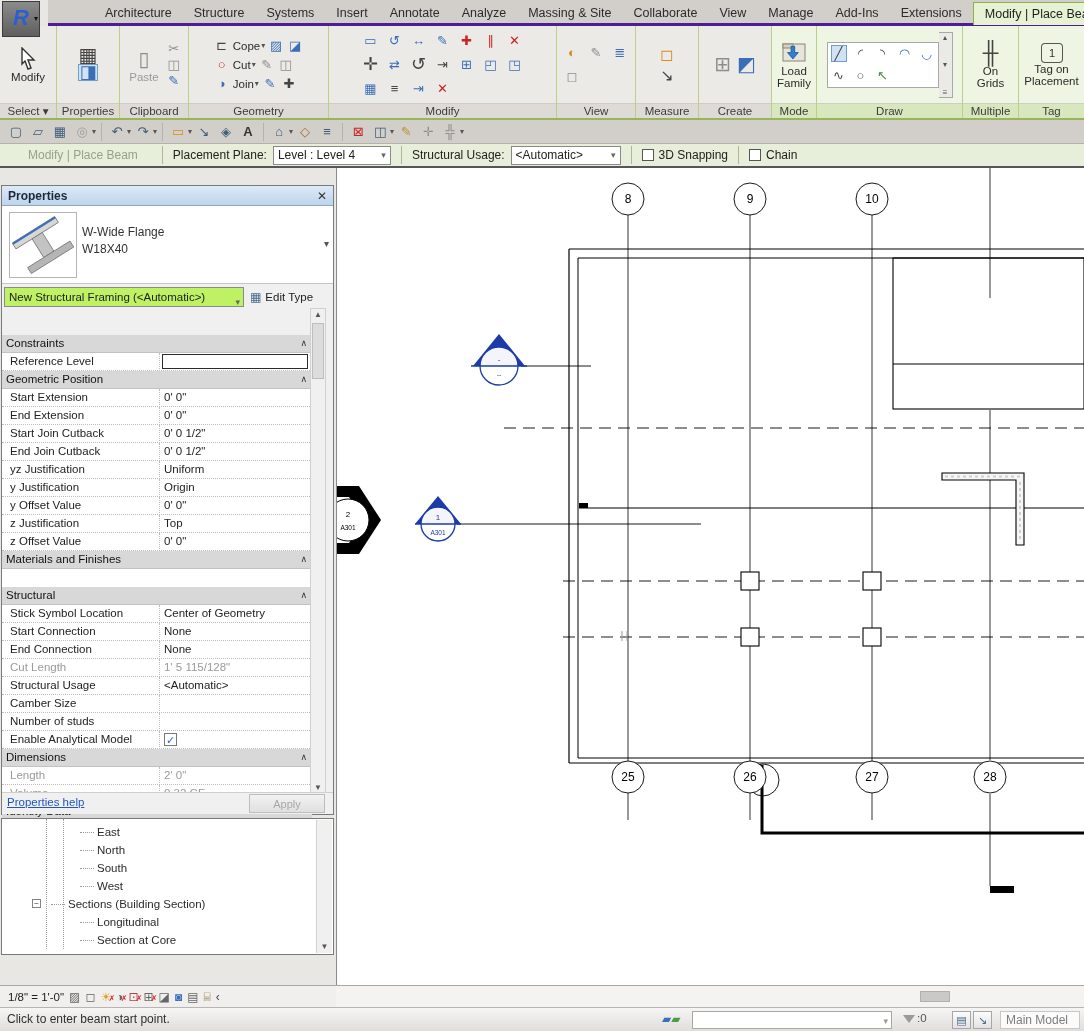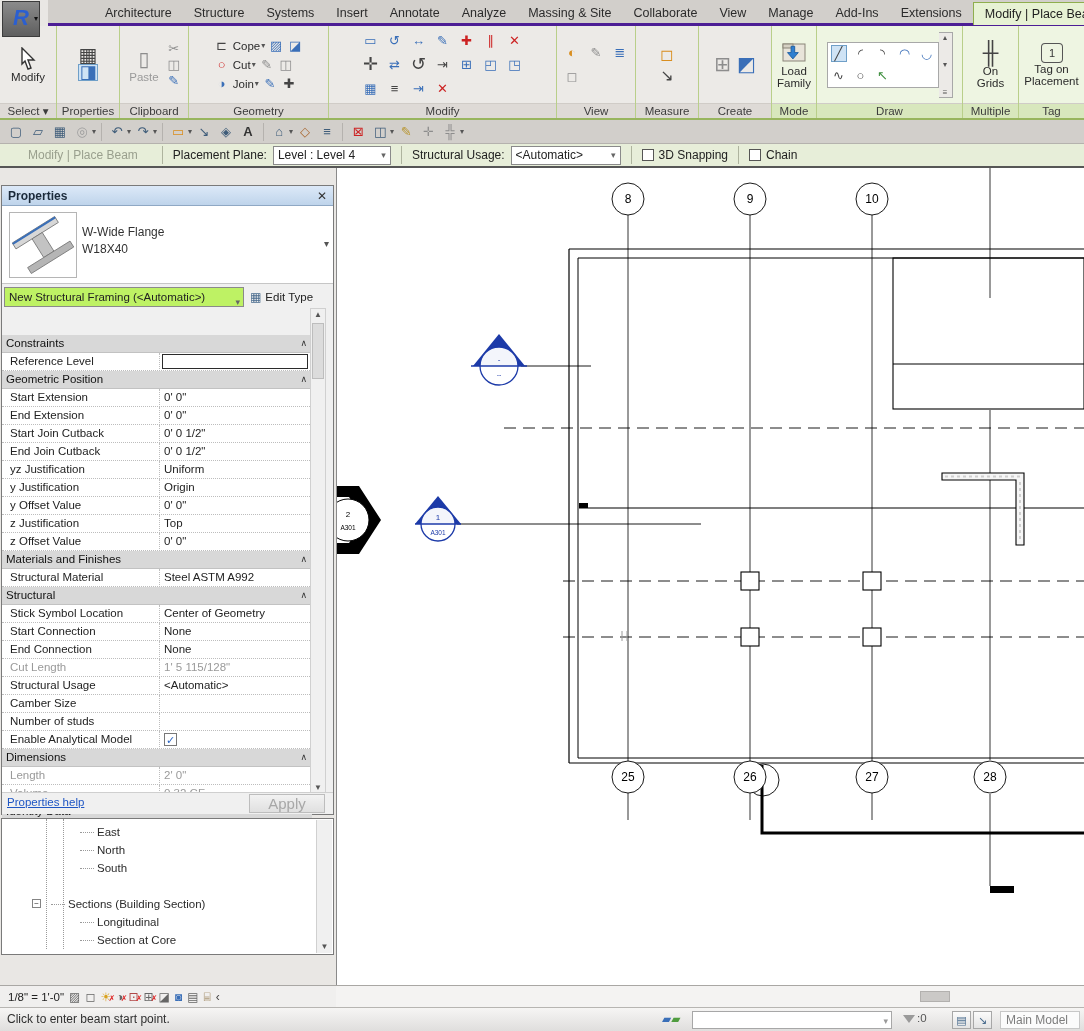--- a/index.html
+++ b/index.html
@@ -72,21 +72,21 @@
   .prow.group .chev{position:absolute;right:5px;top:0;font-size:9px;color:#333;}
   .prow.dis .plabel,.prow.dis .pval{color:#9a9a9a;}
   .pinput{position:absolute;left:160px;top:1px;width:146px;height:15px;border:1px solid #2b2b2b;background:#fff;}
   .pchk{width:13px;height:13px;border:1px solid #777;background:#fff;margin-top:2px;color:#2b66c4;font-size:11px;line-height:12px;text-align:center;}
   .pscroll{position:absolute;right:7px;top:122px;width:16px;height:486px;background:#f0f0f0;border:1px solid #d0d0d0;font-size:8px;color:#555;text-align:center;}
   .pscroll .sup{position:absolute;top:1px;left:0;right:0;}
   .pscroll .sdn{position:absolute;bottom:1px;left:0;right:0;}
   .pscroll .sthumb{position:absolute;top:14px;left:1px;right:1px;height:56px;background:#dcdcdc;border:1px solid #bdbdbd;}
   .pbottom{position:absolute;left:0;bottom:0;right:0;height:22px;background:#f0f0f0;border-top:1px solid #cfcfcf;margin-top:8px;}
   .phelp{position:absolute;left:5px;top:3px;color:#1f56c4;text-decoration:underline;font-size:11.5px;}
-  .applybtn{position:absolute;right:8px;top:1px;width:76px;height:19px;background:linear-gradient(#f2f2f2,#e0e0e0);border:1px solid #bdbdbd;color:#a7a7a7;text-align:center;line-height:18px;font-size:15px;}
+  .applybtn{position:absolute;right:8px;top:1px;width:76px;height:19px;background:linear-gradient(#f2f2f2,#e0e0e0);border:1px solid #bdbdbd;color:#a7a7a7;text-align:center;line-height:18px;font-size:11px;}
 
   .browser{position:absolute;left:1px;top:650px;width:333px;height:137px;background:#fff;border:1px solid #7a7a7a;}
   .trow{position:absolute;left:0;width:300px;height:18px;font-size:11.5px;line-height:18px;color:#2b2b2b;white-space:nowrap;}
   .tguide{position:absolute;border-left:1px dotted #9a9a9a;width:0;}
   .tdots{display:inline-block;width:14px;border-top:1px dotted #9a9a9a;vertical-align:middle;margin-right:3px;}
   .texp{position:absolute;left:30px;top:4px;width:9px;height:9px;border:1px solid #848484;background:#fff;font-size:8px;line-height:7px;text-align:center;color:#333;}
   .bscroll{position:absolute;right:1px;top:1px;width:16px;height:133px;background:#f0f0f0;border-left:1px solid #d0d0d0;font-size:8px;color:#555;text-align:center;}
   .bscroll .sdn{position:absolute;bottom:2px;left:0;right:0;}
 
   
@@ -457,24 +457,20 @@
             <span class="pval">Top</span>
           </div>
         <div class="prow" style="top:198px">
             <span class="plabel">z Offset Value</span>
             <span class="pval">0' 0"</span>
           </div>
         <div class="prow group" style="top:216px">
             <span class="plabel">Materials and Finishes</span>
             <span class="chev">∧</span>
           </div>
-        <div class="prow" style="top:234px">
-            <span class="plabel">Structural Material</span>
-            <span class="pval">Steel ASTM A992</span>
-          </div>
         <div class="prow group" style="top:252px">
             <span class="plabel">Structural</span>
             <span class="chev">∧</span>
           </div>
         <div class="prow" style="top:270px">
             <span class="plabel">Stick Symbol Location</span>
             <span class="pval">Center of Geometry</span>
           </div>
         <div class="prow" style="top:288px">
             <span class="plabel">Start Connection</span>
@@ -533,20 +529,21 @@
         <span class="applybtn">Apply</span>
       </div>
     </div>
 
     <div class="browser">
       <div class="tguide" style="left:44px;top:0;height:130px"></div>
       <div class="tguide" style="left:61px;top:0;height:130px"></div>
       <div class="trow" style="top:22px;padding-left:78px"><span class="tdots"></span><span>North</span></div>
       <div class="trow" style="top:4px;padding-left:78px"><span class="tdots"></span><span>East</span></div>
       <div class="trow" style="top:40px;padding-left:78px"><span class="tdots"></span><span>South</span></div>
+      <div class="trow" style="top:58px;padding-left:78px"><span class="tdots"></span><span>West</span></div>
       <div class="trow" style="top:76px;padding-left:49px"><span class="tdots"></span><span>Sections (Building Section)</span></div>
       <div class="texp" style="top:80px"><span>−</span></div>
       <div class="trow" style="top:94px;padding-left:78px"><span class="tdots"></span><span>Longitudinal</span></div>
       <div class="trow" style="top:112px;padding-left:78px"><span class="tdots"></span><span>Section at Core</span></div>
       <div class="bscroll">
         <span class="sdn">▼</span>
       </div>
     </div>
   </div>
 

